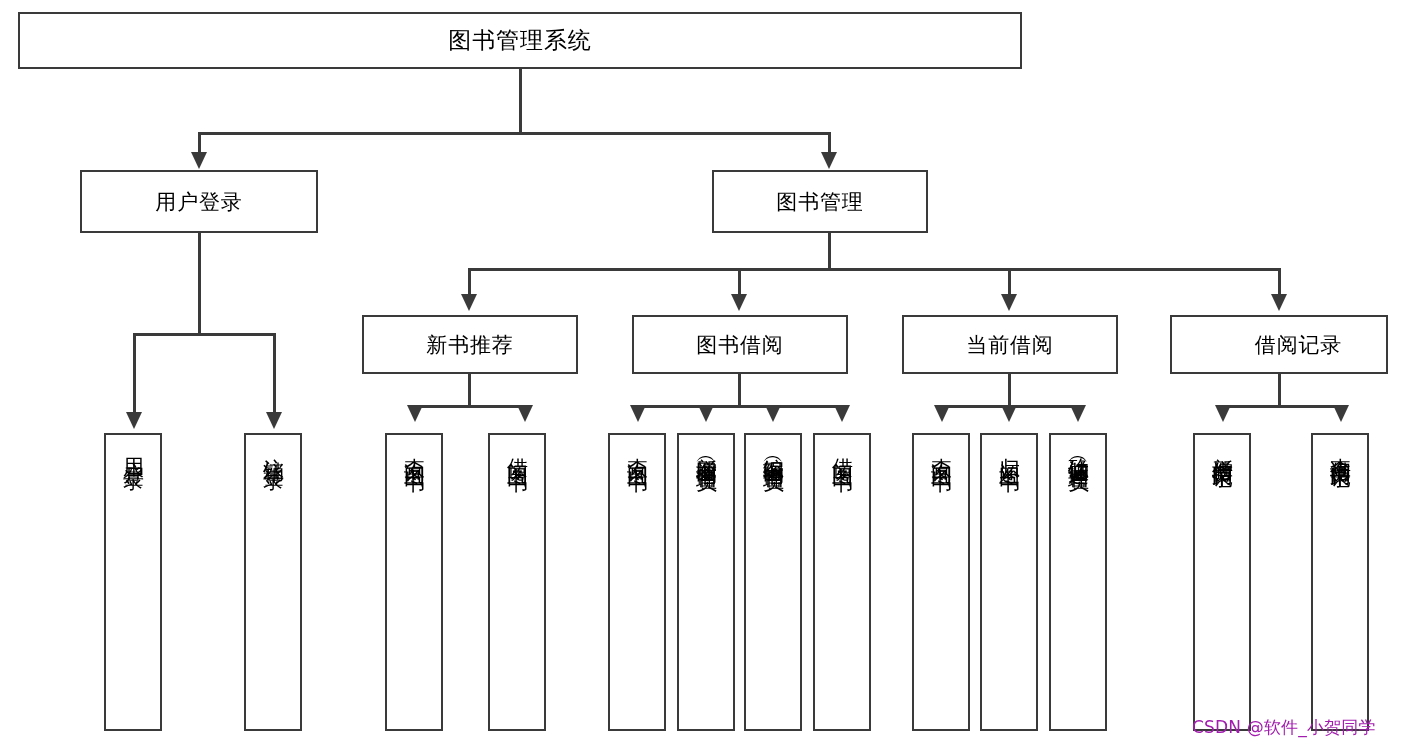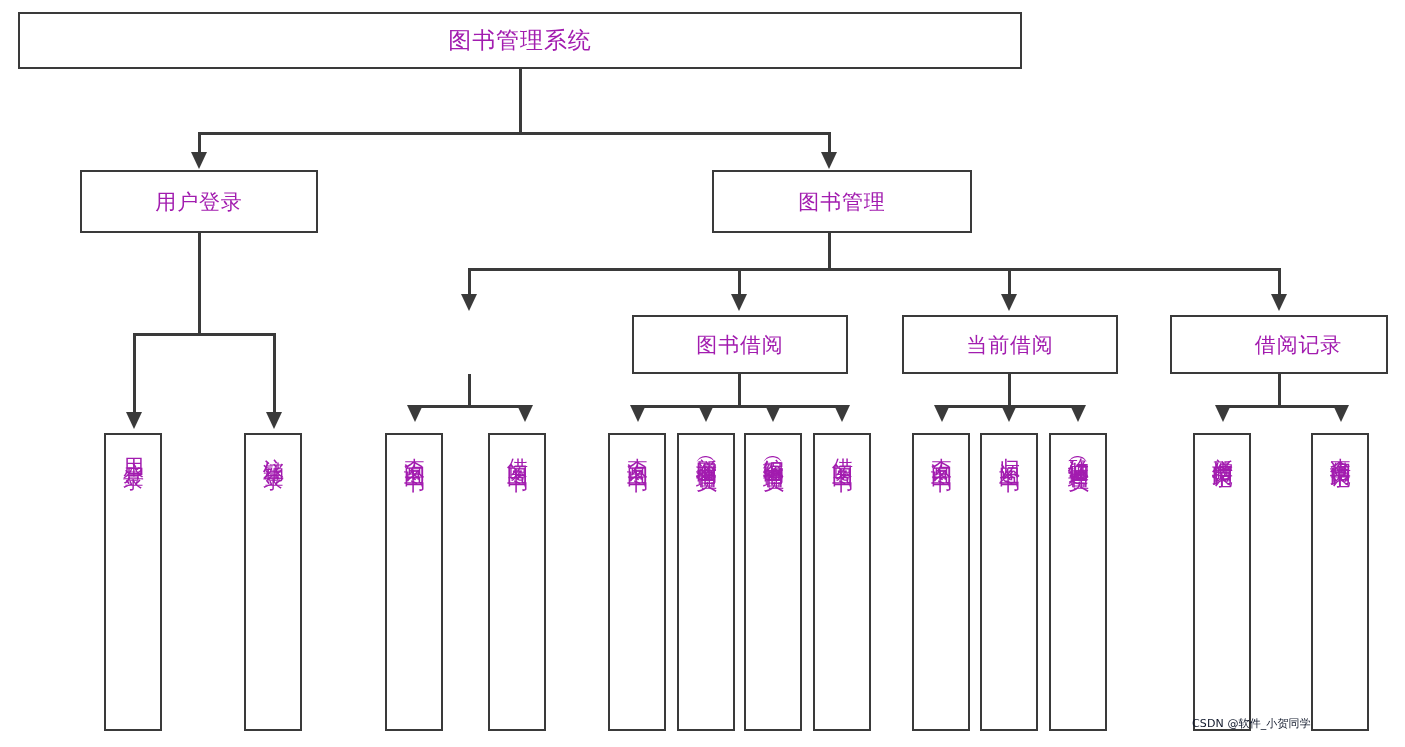--- a/index.html
+++ b/index.html
@@ -21,21 +21,21 @@
 
   
   .node {
     position: absolute;
     box-sizing: border-box;
     border: 2.5px solid #3a3a3a;
     background: #ffffff;
     display: flex;
     align-items: center;
     justify-content: center;
-    color: #a21caf;
+    color: #000000;
   }
   .node .label {
     display: block;
     text-align: center;
     letter-spacing: 0.04em;
   }
 
   
   .node.root .label { font-size: 23px; }
 
@@ -74,22 +74,22 @@
     width: 0;
     height: 0;
     border-left: 8px solid transparent;
     border-right: 8px solid transparent;
     border-top: 17px solid #3a3a3a;
   }
 
   
   .watermark {
     position: absolute;
-    font-size: 11px;
-    color: #0f172a;
+    font-size: 17px;
+    color: #a21caf;
     white-space: nowrap;
     pointer-events: none;
     letter-spacing: 0.01em;
   }
 </style>
 </head>
 <body>
 
 <div id="canvas">
 
@@ -101,21 +101,21 @@
   <div class="hline" style="left:198px; top:132px; width:632px;"></div>
   <div class="vline" style="left:198px; top:132px; height:24px;"></div>
   <div class="arrow" style="left:191px; top:152px;"></div>
   <div class="vline" style="left:828px; top:132px; height:24px;"></div>
   <div class="arrow" style="left:821px; top:152px;"></div>
 
   <div class="node mid" style="left:80px; top:170px; width:238px; height:63px;">
     <span class="label">用户登录</span>
   </div>
 
-  <div class="node mid" style="left:712px; top:170px; width:260px; height:63px;">
+  <div class="node mid" style="left:712px; top:170px; width:216px; height:63px;">
     <span class="label">图书管理</span>
   </div>
 
   <div class="vline" style="left:198px; top:233px; height:102px;"></div>
   <div class="hline" style="left:133px; top:333px; width:142px;"></div>
   <div class="vline" style="left:133px; top:333px; height:83px;"></div>
   <div class="arrow" style="left:126px; top:412px;"></div>
   <div class="vline" style="left:273px; top:333px; height:83px;"></div>
   <div class="arrow" style="left:266px; top:412px;"></div>
 
@@ -123,20 +123,23 @@
   <div class="hline" style="left:468px; top:268px; width:812px;"></div>
   <div class="vline" style="left:468px; top:268px; height:30px;"></div>
   <div class="arrow" style="left:461px; top:294px;"></div>
   <div class="vline" style="left:738px; top:268px; height:30px;"></div>
   <div class="arrow" style="left:731px; top:294px;"></div>
   <div class="vline" style="left:1008px; top:268px; height:30px;"></div>
   <div class="arrow" style="left:1001px; top:294px;"></div>
   <div class="vline" style="left:1278px; top:268px; height:30px;"></div>
   <div class="arrow" style="left:1271px; top:294px;"></div>
 
+  <div class="node mid" style="left:362px; top:315px; width:216px; height:59px;">
+    <span class="label">新书推荐</span>
+  </div>
   <div class="node mid" style="left:902px; top:315px; width:216px; height:59px;">
     <span class="label">当前借阅</span>
   </div>
   <div class="node mid" style="left:632px; top:315px; width:216px; height:59px;">
     <span class="label">图书借阅</span>
   </div>
   <div class="node mid" style="left:1170px; top:315px; width:218px; height:59px;padding-left:39px;">
     <span class="label">借阅记录</span>
   </div>
 

